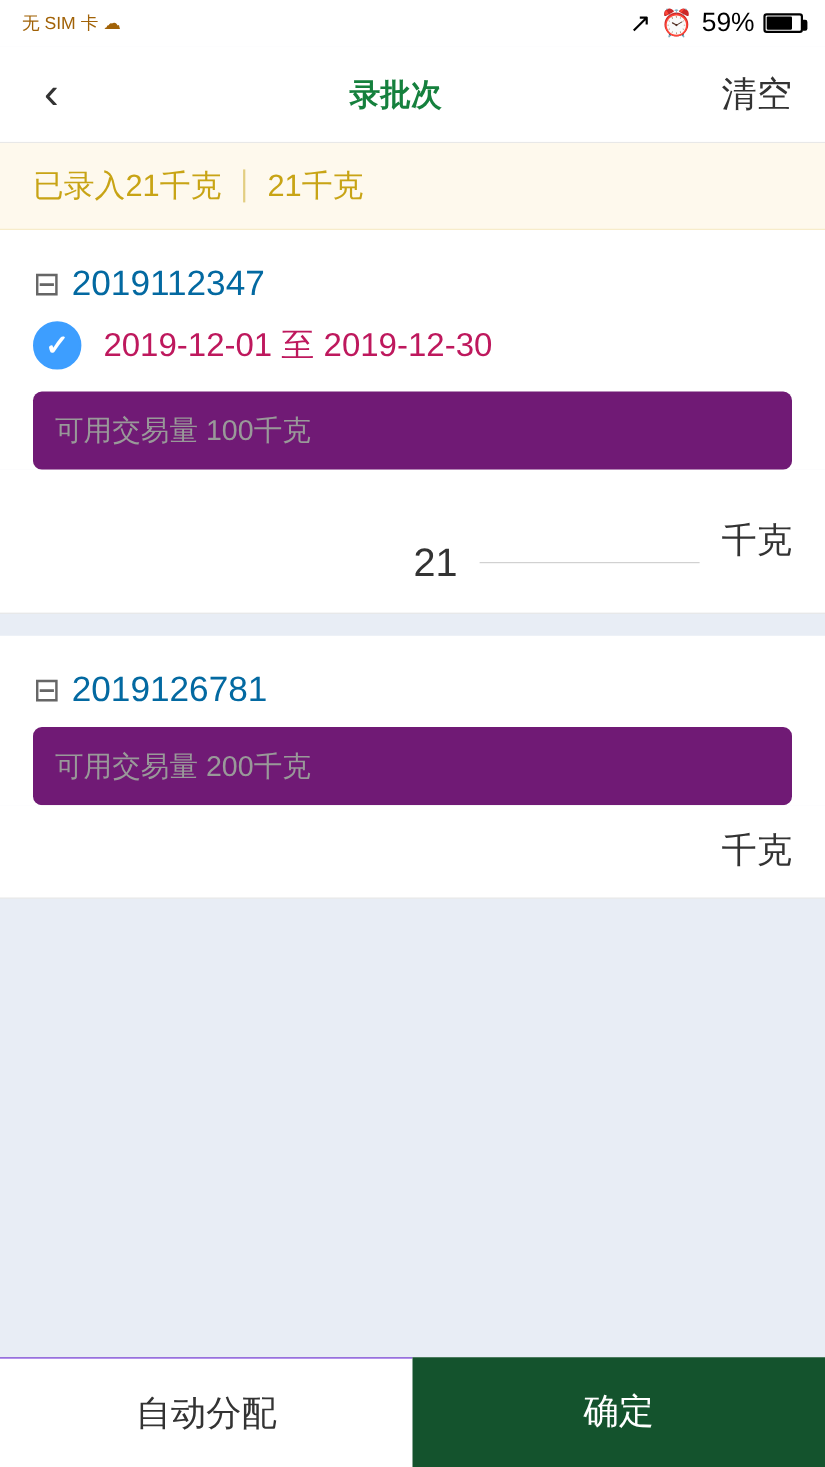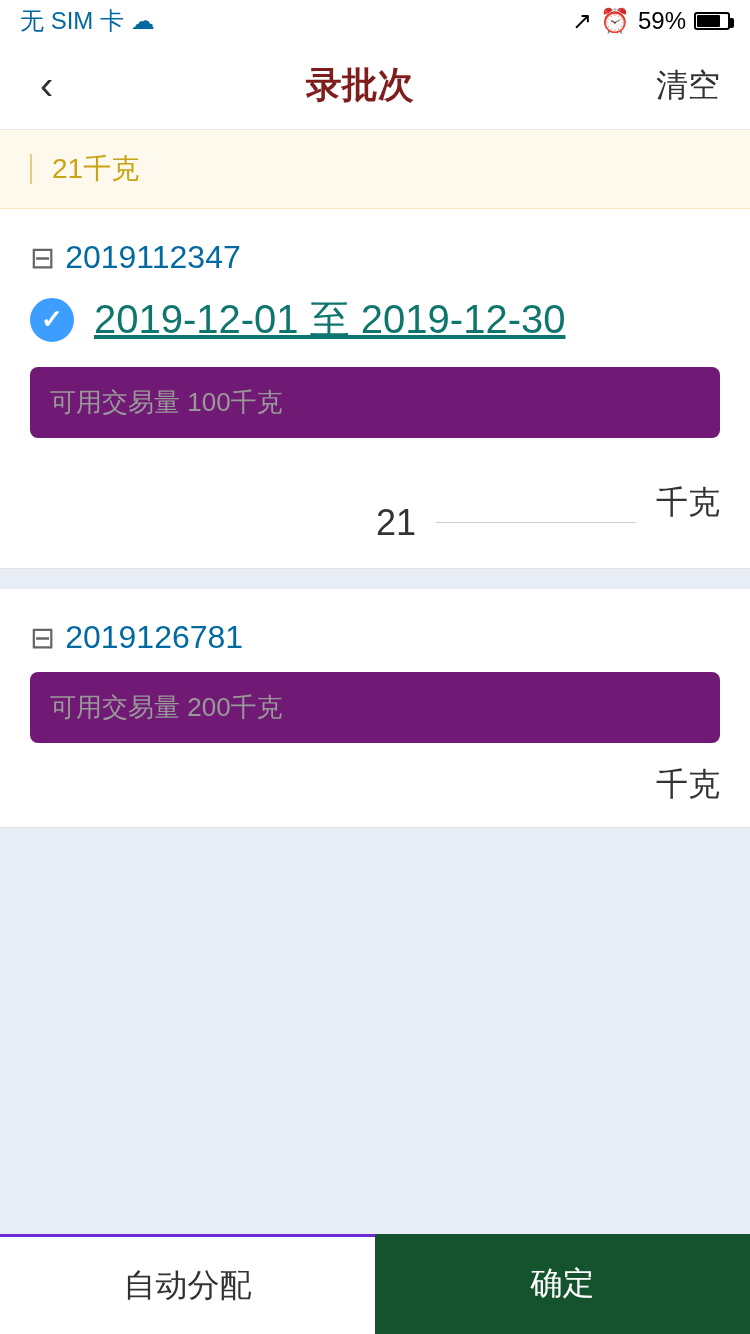--- a/index.html
+++ b/index.html
@@ -20,22 +20,22 @@
       display: flex;
       align-items: center;
       justify-content: space-between;
       padding: 0 20px;
       font-size: 26px;
     }
     .status-left {
       display: flex;
       align-items: flex-start;
       gap: 10px;
-      font-size: 24px;
-      color: #0369a1;
+      font-size: 16px;
+      color: #a16207;
     }
     .status-center {
       font-size: 28px;
       font-weight: 600;
       color: #000;
     }
     .status-right {
       display: flex;
       align-items: center;
       gap: 8px;
@@ -54,23 +54,23 @@
       padding: 0 30px;
       border-bottom: 1px solid #e8e8e8;
     }
     .nav-back {
       font-size: 40px;
       color: #333;
       cursor: pointer;
       padding: 10px;
     }
     .nav-title {
-      font-size: 36px;
+      font-size: 28px;
       font-weight: 600;
-      color: #7f1d1d;
+      color: #15803d;
     }
     .nav-action {
       font-size: 32px;
       color: #333;
       cursor: pointer;
     }
 
     
     .info-banner {
       width: 750px;
@@ -138,23 +138,22 @@
       align-items: center;
       justify-content: center;
     }
     .radio-circle.checked::after {
       content: "✓";
       color: #fff;
       font-size: 26px;
       font-weight: bold;
     }
     .batch-date {
-      font-size: 40px;
-      color: #0f766e;
-      text-decoration: underline;
+      font-size: 30px;
+      color: #be185d;
     }
     .batch-available {
       background: #701a75;
       border-radius: 8px;
       padding: 18px 20px;
       font-size: 26px;
       color: #999;
       margin-bottom: 0;
     }
 
@@ -205,21 +204,21 @@
       flex: 1;
       height: 100%;
       display: flex;
       align-items: center;
       justify-content: center;
       font-size: 32px;
       color: #333;
       background: #fff;
       border: none;
       cursor: pointer;
-      border-top: 3px solid #6d28d9;
+      border-top: 1px solid #6d28d9;
     }
     .footer-btn-confirm {
       flex: 1;
       height: 100%;
       display: flex;
       align-items: center;
       justify-content: center;
       font-size: 32px;
       color: #fff;
       background: #14532d;
@@ -245,20 +244,21 @@
   </div>
 </div>
 
 <div class="nav-bar">
   <div class="nav-back">‹</div>
   <div class="nav-title">录批次</div>
   <div class="nav-action">清空</div>
 </div>
 
 <div class="info-banner">
+  <span class="info-banner-label">已录入21千克</span>
   <div class="info-banner-divider"></div>
   <span class="info-banner-value">21千克</span>
 </div>
 
 <div class="batch-item">
   <div class="batch-item-header">
     <span class="batch-id-icon">⊟</span>
     <span class="batch-id">2019112347</span>
   </div>
   <div class="batch-date-row">

